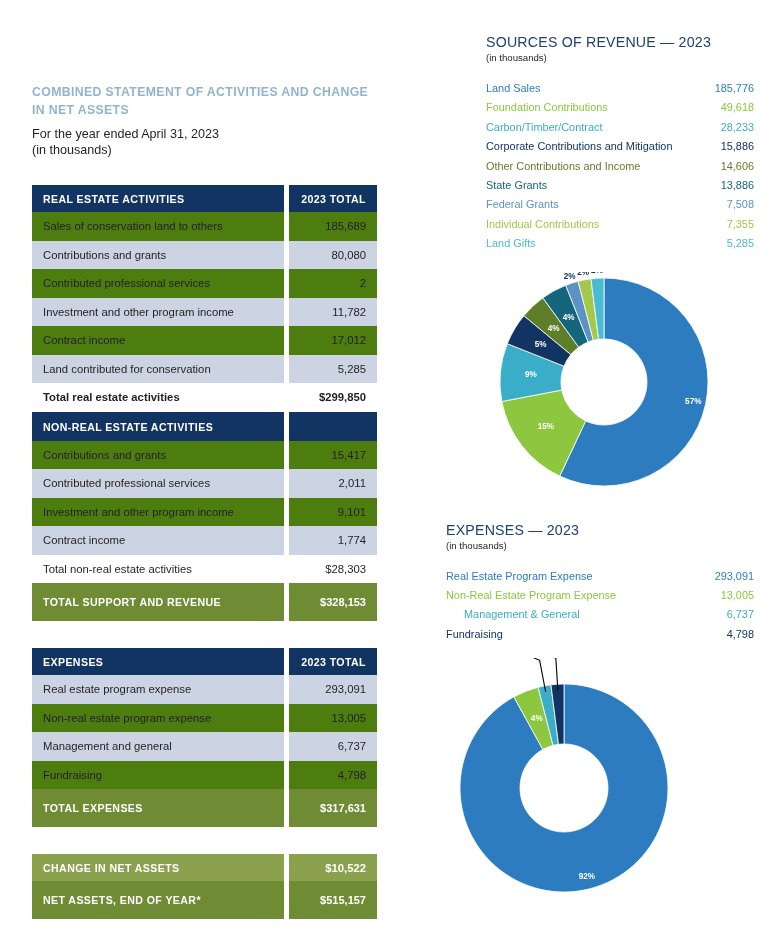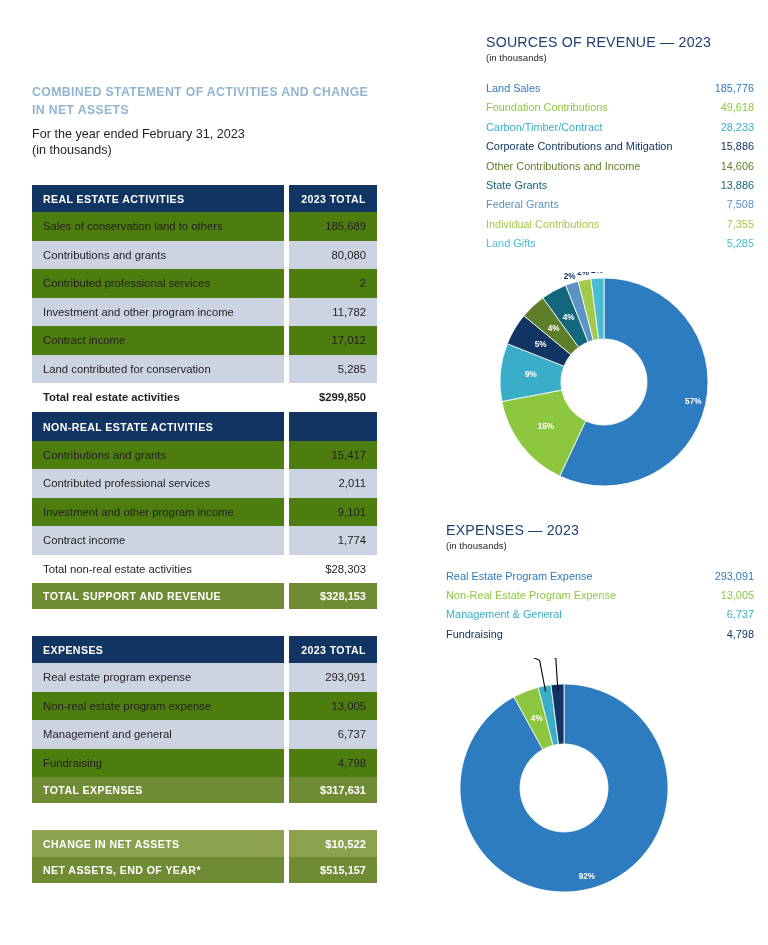--- a/index.html
+++ b/index.html
@@ -66,21 +66,21 @@
   }
   tr.alt td.lab, tr.alt td.val{background:#ccd3e3;}
   tr.plain td.lab, tr.plain td.val{background:#4d7c0f;}
   tr.total td.lab, tr.total td.val{
     background:#ffffff;font-weight:bold;
     border-bottom:2px solid #123463;
   }
   tr.totalplain td.lab, tr.totalplain td.val{background:#ffffff;}
   tr.green td{
     background:#6f8b33;color:#ffffff;font-weight:bold;
-    font-size:10.6px;letter-spacing:0.4px;height:26px;
+    font-size:10.6px;letter-spacing:0.4px;height:38px;
     text-transform:uppercase;
   }
   tr.green td.val{font-size:11px;letter-spacing:0;}
   tr.greenlight td{
     background:#8ca14e;color:#ffffff;font-weight:bold;
     font-size:10.6px;letter-spacing:0.4px;height:27px;
     text-transform:uppercase;
   }
   tr.greenlight td.val{font-size:11.3px;letter-spacing:0;}
 
@@ -125,21 +125,21 @@
   .leader{stroke:#000000;stroke-width:1.1;fill:none;}
 </style>
 </head>
 <body>
 
 <div class="page">
 
   <div class="left">
 
     <h1 class="doc-title">COMBINED STATEMENT OF ACTIVITIES AND CHANGE IN NET ASSETS</h1>
-    <p class="doc-sub" style="white-space:pre-line;">For the year ended February 31, 2023
+    <p class="doc-sub" style="white-space:pre-line;">For the year ended April 31, 2023
 (in thousands)</p>
 
     <div class="tbl-gap-lg"></div>
 
     <table class="fin">
       <colgroup>
           <col class="c1">
           <col class="gap">
           <col class="c2">
         </colgroup>
@@ -366,21 +366,21 @@
 
       <ul class="legend" id="expenses-legend" style="padding-top:16px;">
           <li style="color: rgb(46, 124, 192);">
             <span class="lname">Real Estate Program Expense</span>
             <span class="lval">293,091</span>
           </li>
           <li style="color: rgb(141, 198, 63);">
             <span class="lname">Non-Real Estate Program Expense</span>
             <span class="lval">13,005</span>
           </li>
-          <li style="color: rgb(58, 174, 200);">
+          <li style="color: rgb(58, 174, 200); margin-left: 18px;">
             <span class="lname">Management &amp; General</span>
             <span class="lval">6,737</span>
           </li>
           <li style="color: rgb(18, 52, 99);">
             <span class="lname">Fundraising</span>
             <span class="lval">4,798</span>
           </li>
         </ul>
 
       <div class="donut-wrap" style="padding-top:14px;">

